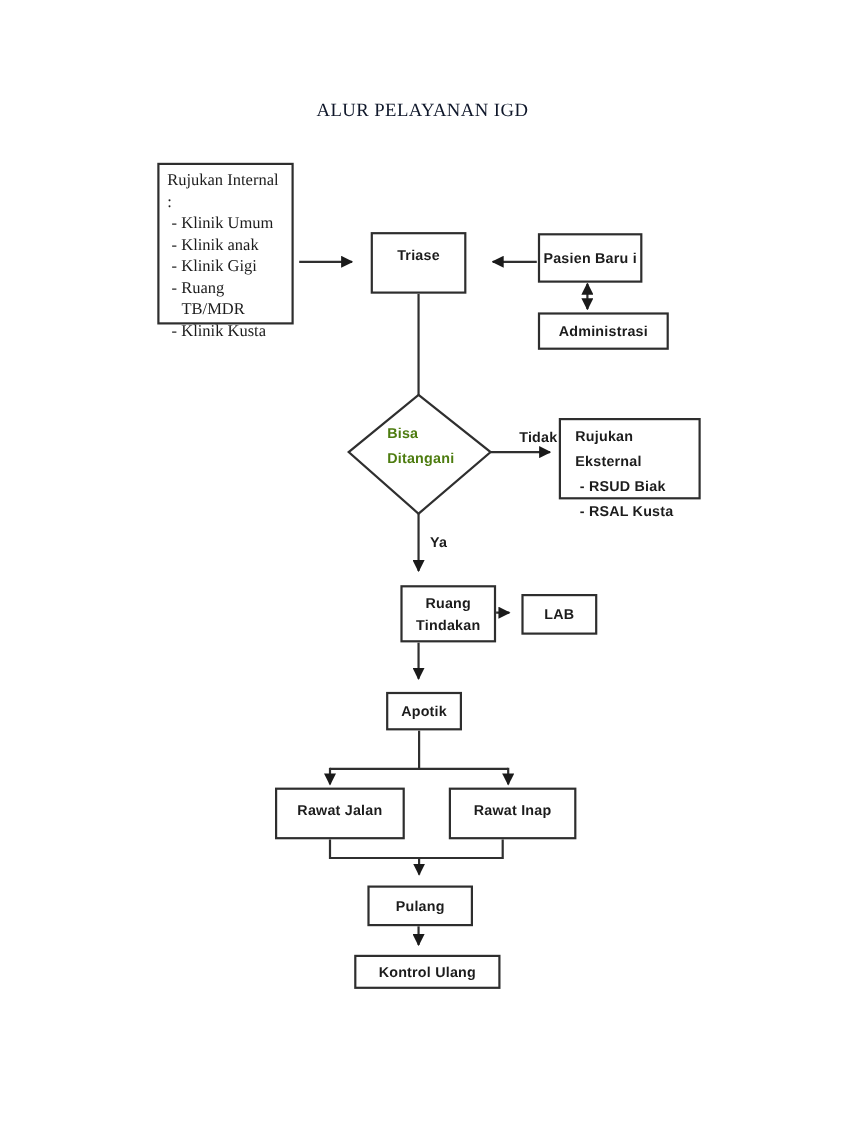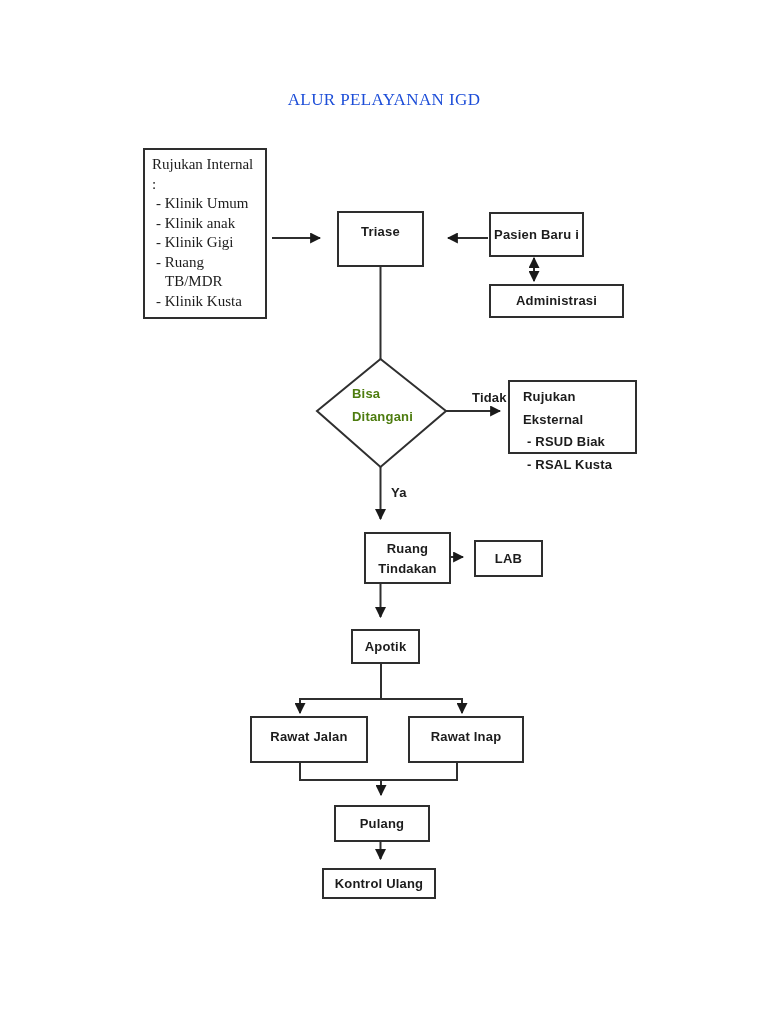--- a/index.html
+++ b/index.html
@@ -9,21 +9,21 @@
     background:#ffffff;
     overflow:hidden;
     font-family:"Liberation Sans","DejaVu Sans",sans-serif;
     color:#1a1a1a;
   }
   
   .doc-title{
     position:absolute;left:0;width:768px;
     text-align:center;
     font-family:"Liberation Serif","DejaVu Serif",serif;
-    font-size:17px;letter-spacing:.4px;color:#1d4ed8;
+    font-size:17px;letter-spacing:.4px;color:#0f172a;
   }
   #title1{top:90px;}
   #title2{top:126px;}
   
   #connectors{position:absolute;left:0;top:0;pointer-events:none;}
   
   .node{
     position:absolute;
     box-sizing:border-box;
     border:2px solid #2e2e2e;
@@ -84,38 +84,38 @@
       <path d="M381 664 V698 M300 699 H462"></path>
       <path d="M300 698 V713" marker-end="url(#ah)"></path>
       <path d="M462 698 V713" marker-end="url(#ah)"></path>
       <path d="M300 763 V779 M457 763 V779 M299 780 H458"></path>
       <path d="M381 780 V795" marker-end="url(#ah)"></path>
       <path d="M380.5 842 V859" marker-end="url(#ah)"></path>
       <polygon points="380.5,359 446,411 380.5,467 317,411" fill="#ffffff"></polygon>
     </g>
   </svg>
 
-  <div id="rujukan-internal" class="node" style="left:143px;top:148px;width:124px;height:171px;">
+  <div id="rujukan-internal" class="node" style="left:143px;top:148px;width:124px;height:147px;">
     <div>Rujukan Internal :</div>
     <div class="ri-item">- Klinik Umum</div>
     <div class="ri-item">- Klinik anak</div>
     <div class="ri-item">- Klinik Gigi</div>
     <div class="ri-item">- Ruang TB/MDR</div>
     <div class="ri-item">- Klinik Kusta</div>
   </div>
 
   <div class="node top-label" style="left:337px;top:211px;width:87px;height:56px;padding-top:9px;">
     <span>Triase</span>
   </div>
 
   <div class="node center" style="left:489px;top:212px;width:95px;height:45px;">
     <span>Pasien Baru i</span>
   </div>
 
-  <div class="node center" style="left:489px;top:284px;width:135px;height:34px;">
+  <div class="node center" style="left:489px;top:284px;width:119px;height:34px;">
     <span>Administrasi</span>
   </div>
 
   <div id="bisa-ditangani">Bisa Ditangani</div>
 
   <div id="label-tidak" class="edge-label">Tidak</div>
   <div id="label-ya" class="edge-label">Ya</div>
 
   <div id="rujukan-eksternal" class="node" style="left:508px;top:380px;width:129px;height:74px;">
     <div>Rujukan Eksternal</div>
@@ -140,17 +140,17 @@
   </div>
 
   <div class="node top-label" style="left:408px;top:716px;width:116px;height:47px;padding-top:9px;">
     <span>Rawat Inap</span>
   </div>
 
   <div class="node center" style="left:334px;top:805px;width:96px;height:37px;">
     <span>Pulang</span>
   </div>
 
-  <div class="node center" style="left:322px;top:868px;width:114px;height:31px;">
+  <div class="node center" style="left:322px;top:868px;width:133px;height:31px;">
     <span>Kontrol Ulang</span>
   </div>
 
 </div>
 
 </body></html>

